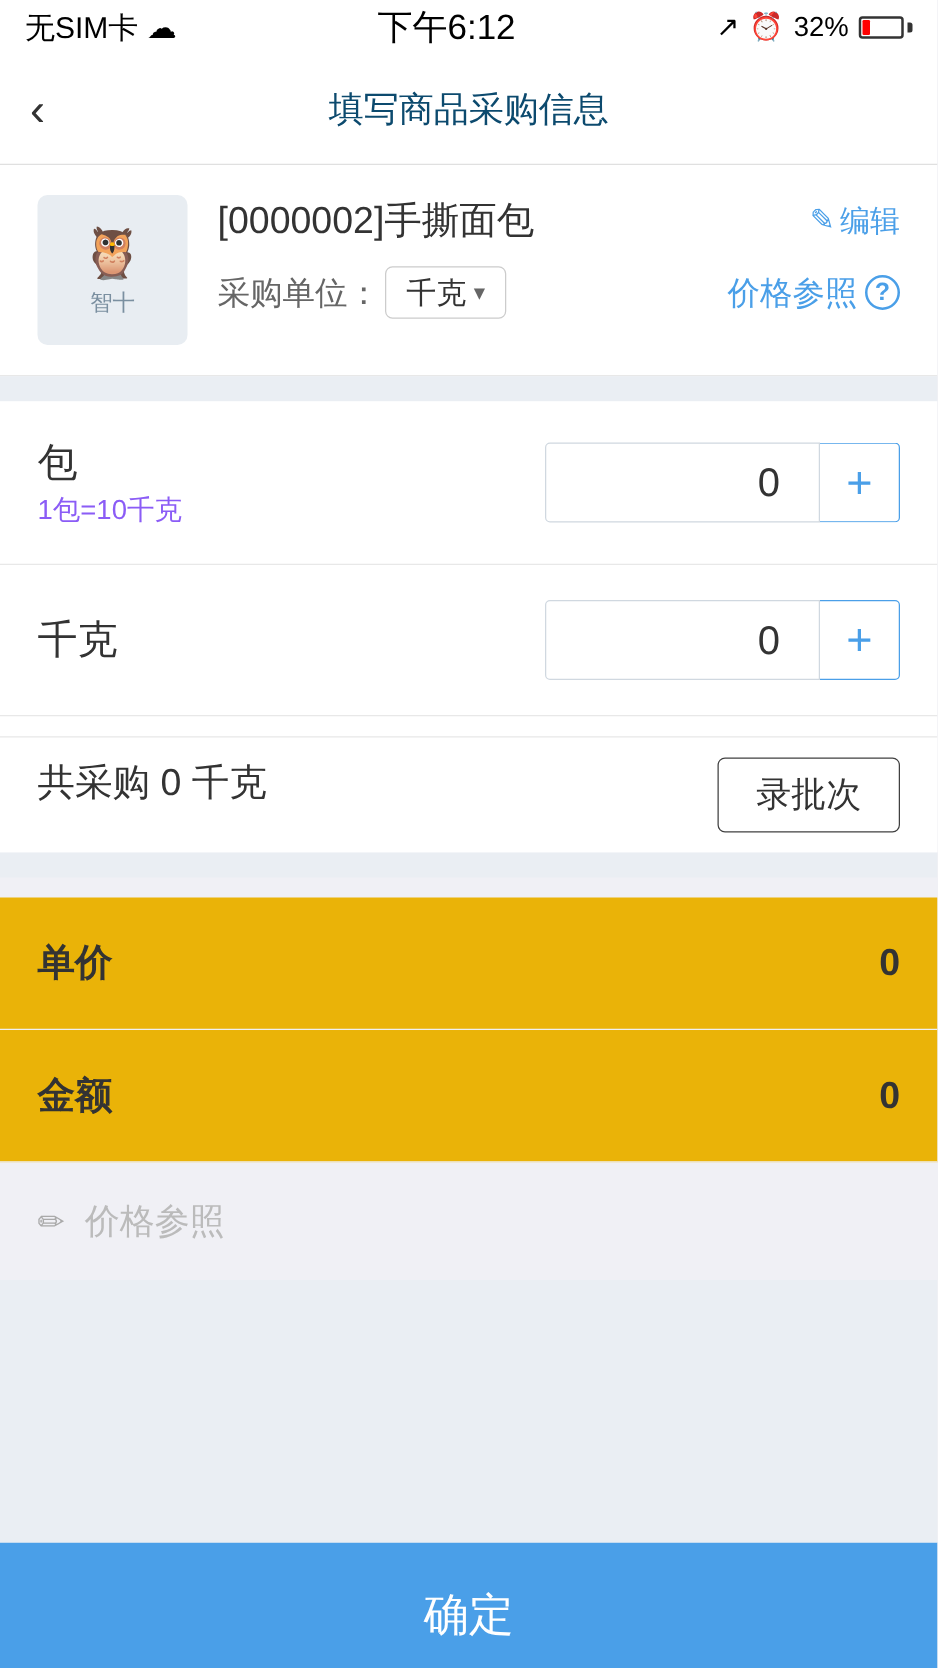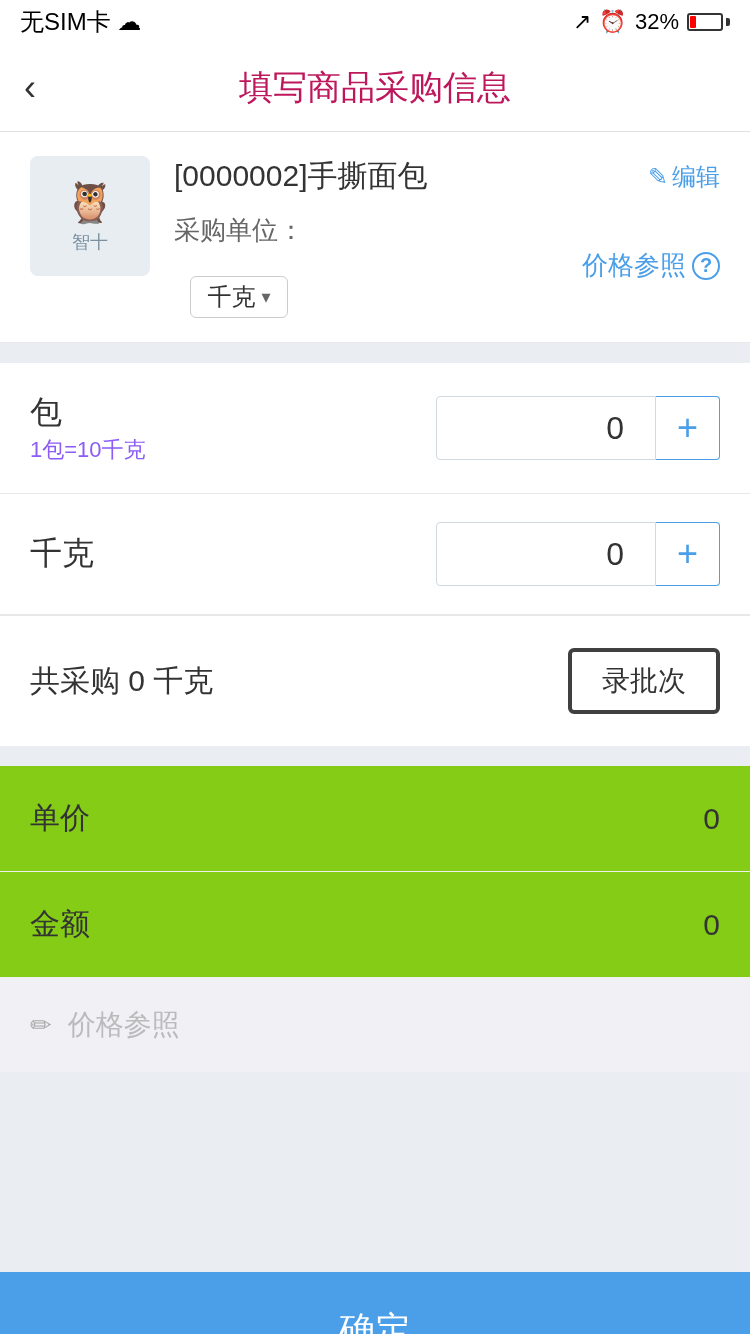--- a/index.html
+++ b/index.html
@@ -84,23 +84,23 @@
       border-bottom: 1px solid #e0e0e0;
     }
     .nav-back {
       position: absolute;
       left: 24px;
       font-size: 36px;
       color: #333;
       cursor: pointer;
     }
     .nav-title {
-      font-size: 34px;
+      font-size: 28px;
       font-weight: 500;
-      color: #be185d;
+      color: #0c4a6e;
     }
 
     
     .product-card {
       background: #fff;
       padding: 24px 30px;
       display: flex;
       align-items: flex-start;
       gap: 24px;
       margin-top: 0;
@@ -253,44 +253,46 @@
     }
     .qty-plus-btn span {
       font-size: 36px;
       color: #4a9fe8;
       line-height: 1;
     }
 
     
     .total-row {
       display: flex;
-      align-items: center;
+      align-items: flex-start;
       justify-content: space-between;
       background: #fff;
-      padding: 32px 30px;
+      padding: 16px 30px;
       border-top: 1px solid #e8e8e8;
+      margin-top: 16px;
     }
     .total-text {
       font-size: 30px;
       color: #333;
     }
     .batch-btn {
-      border: 4px solid #404040;
+      border: 1px solid #404040;
       border-radius: 6px;
       padding: 10px 30px;
       font-size: 28px;
       color: #333;
       background: #fff;
       cursor: pointer;
     }
 
     
     .price-section {
-      background: #84cc16;
-      margin-top: 0;
+      background: #eab308;
+      margin-top: 16px;
+      font-weight: bold;
     }
     .price-row {
       display: flex;
       align-items: center;
       justify-content: space-between;
       padding: 32px 30px;
       border-bottom: 1px solid #f0f0f0;
     }
     .price-label {
       font-size: 30px;
@@ -346,20 +348,21 @@
       min-height: calc(1334px - 44px - 88px - 100px);
     }
   </style>
 </head>
 <body>
 
 <div class="status-bar">
   <div class="status-left">
     <span>无SIM卡 ☁</span>
   </div>
+  <div class="status-center">下午6:12</div>
   <div class="status-right">
     <span>↗</span>
     <span>⏰</span>
     <span>32%</span>
     <div class="battery-bar">
       <div class="battery-body">
         <div class="battery-fill"></div>
       </div>
       <div class="battery-tip"></div>
     </div>
@@ -380,21 +383,21 @@
     </div>
     <div class="product-info">
       <div class="product-header">
         <span class="product-name">[0000002]手撕面包</span>
         <span class="edit-link">
           <span>✎</span>
           <span>编辑</span>
         </span>
       </div>
       <div class="product-unit-row">
-        <div style="display:flex;align-items:center;gap:28px;flex-direction:column;">
+        <div style="display:flex;align-items:center;gap:4px;">
           <span class="unit-label">采购单位：</span>
           <div class="unit-select">
             <span>千克</span>
             <span class="unit-select-arrow">▾</span>
           </div>
         </div>
         <div class="price-ref-link">
           <span>价格参照</span>
           <div class="help-icon">?</div>
         </div>

